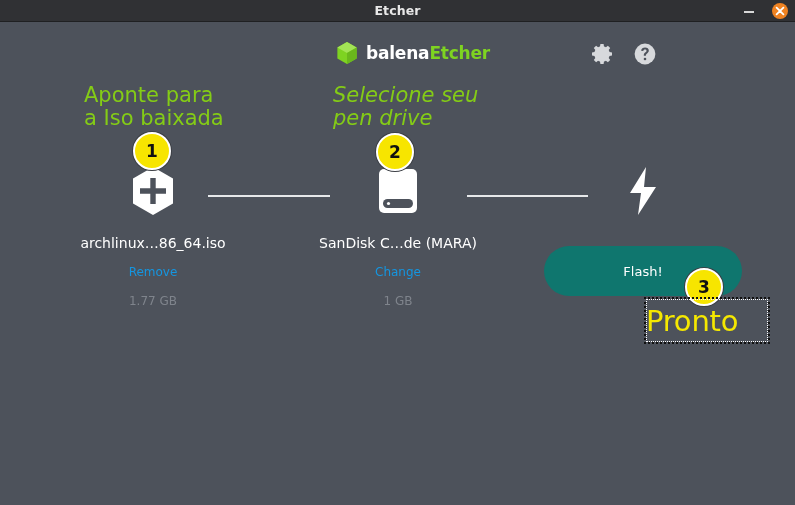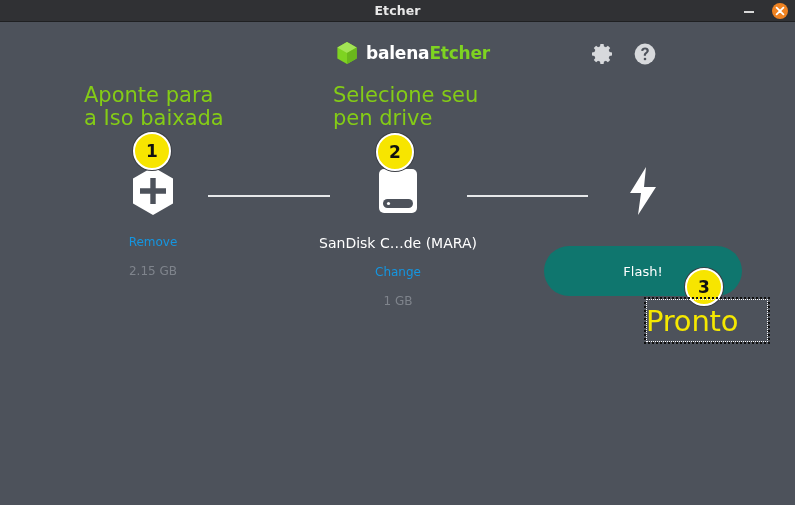--- a/index.html
+++ b/index.html
@@ -180,21 +180,21 @@
   
   .annot-text {
     position: absolute;
     color: #84cc16;
     font-size: 21px;
     font-weight: 400;
     line-height: 23px;
     white-space: pre-line;
   }
   .annot-1 { left: 84px; top: 84px; }
-  .annot-2 { left: 333px; top: 84px; }
+  .annot-2 { left: 333px; top: 84px; font-style: italic; }
 
   .badge {
     position: absolute;
     width: 38px;
     height: 38px;
     border-radius: 50%;
     background: #f7e500;
     border: 2px solid #ffffff;
     box-shadow: 0 0 0 1px #3b3e44;
     color: #111111;
@@ -274,22 +274,23 @@
 
   <div class="steps">
 
     <div class="step step-1">
       <div class="step-icon">
         <svg width="44" height="50" viewBox="0 0 44 50">
           <path d="M22 1 L42 12.5 L42 37.5 L22 49 L2 37.5 L2 12.5 Z" fill="#ffffff"></path>
           <path d="M19.3 12 h5.4 v10.3 H35 v5.4 H24.7 V38 h-5.4 V27.7 H9 v-5.4 h10.3 Z" fill="#4d525b"></path>
         </svg>
       </div>
+      <div class="step-name">archlinux…86_64.iso</div>
       <div><span class="step-action">Remove</span></div>
-      <div class="step-size">2.15 GB</div>
+      <div class="step-size">1.77 GB</div>
     </div>
 
     <div class="step step-2">
       <div class="step-icon">
         <svg width="40" height="48" viewBox="0 0 40 48">
           <rect x="1" y="2" width="38" height="44" rx="5" fill="#ffffff"></rect>
           <rect x="5" y="32" width="30" height="9" rx="4.5" fill="#4d525b"></rect>
           <circle cx="10.5" cy="36.5" r="1.6" fill="#ffffff"></circle>
         </svg>
       </div>

